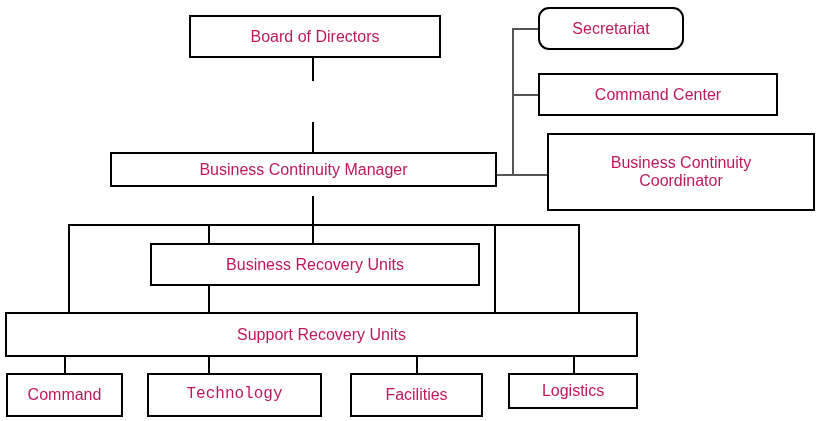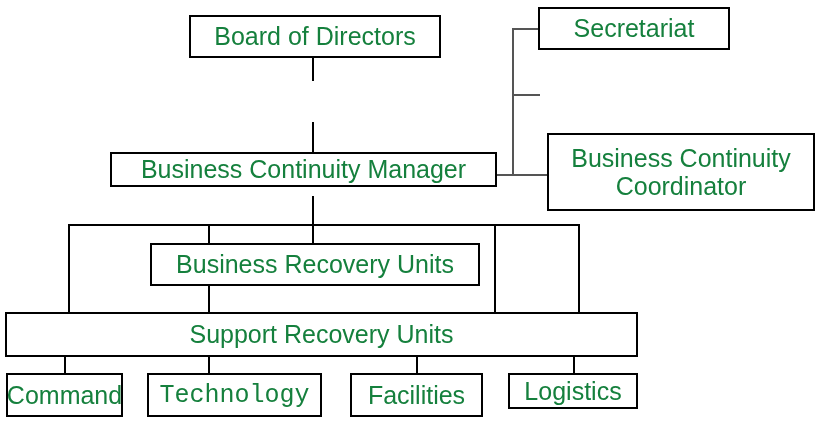--- a/index.html
+++ b/index.html
@@ -18,22 +18,22 @@
   }
   .node {
     position: absolute;
     box-sizing: border-box;
     background: #ffffff;
     border: 2px solid #000000;
     display: flex;
     align-items: center;
     justify-content: center;
     text-align: center;
-    color: #15803d;
-    font-size: 25px;
+    color: #be185d;
+    font-size: 16px;
     line-height: 1.08;
     z-index: 3;
     padding: 0 6px;
   }
   .node.two-line {
     line-height: 1.12;
     text-align: center;
   }
   .conn {
     position: absolute;
@@ -81,22 +81,23 @@
   <div class="conn v" style="left:64px; top:356px; height:18px;"></div>
   <div class="conn v" style="left:208px; top:356px; height:18px;"></div>
   <div class="conn v" style="left:416px; top:356px; height:18px;"></div>
   <div class="conn v" style="left:573px; top:356px; height:18px;"></div>
 
   <div class="node" style="left:189px; top:15px; width:252px; height:43px;">Board of Directors</div>
 
 
   <div class="node" style="left:110px; top:152px; width:387px; height:35px;">Business Continuity Manager</div>
 
-  <div class="node" style="left:538px; top:7px; width:192px; height:43px;">Secretariat</div>
+  <div class="node" style="left:538px; top:7px; width:146px; height:43px;border-radius:11px;">Secretariat</div>
 
+  <div class="node" style="left:538px; top:73px; width:240px; height:43px;">Command Center</div>
 
   <div class="node two-line" style="left:547px; top:133px; width:268px; height:78px; flex-direction:column;">
     <span>Business Continuity</span>
     <span>Coordinator</span>
   </div>
 
   <div class="node" style="left:150px; top:243px; width:330px; height:43px;">Business Recovery Units</div>
 
   <div class="node" style="left:5px; top:312px; width:633px; height:45px;">Support Recovery Units</div>
 

